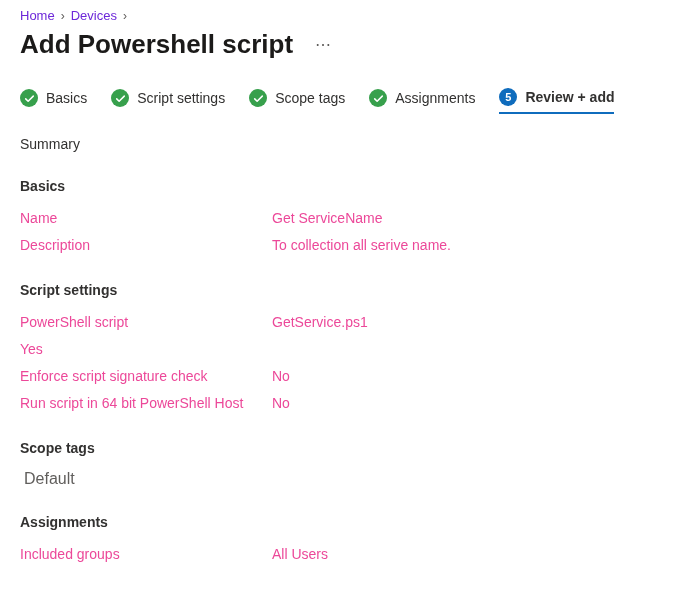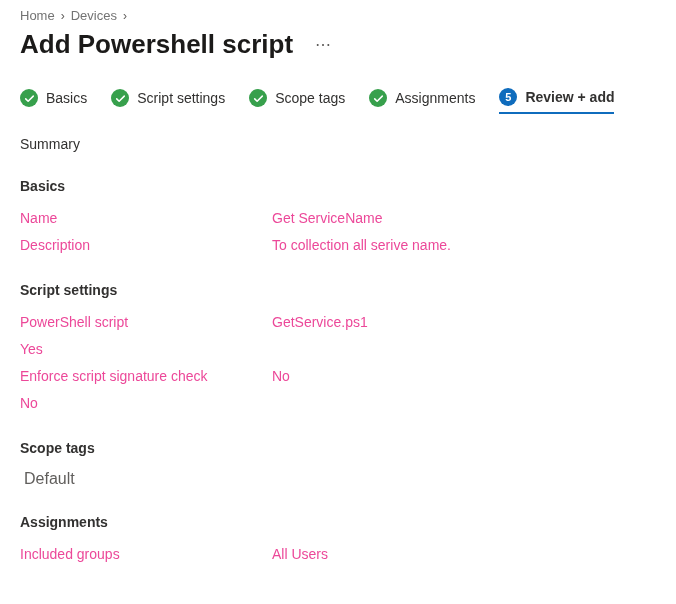--- a/index.html
+++ b/index.html
@@ -15,21 +15,21 @@
       height: 604px;
       padding: 8px 0 0 20px;
     }
     .breadcrumb {
       display: flex;
       align-items: center;
       font-size: 13px;
       margin-bottom: 6px;
     }
     .breadcrumb a {
-      color: #737373;
+      color: #6d28d9;
       text-decoration: none;
       cursor: pointer;
     }
     .breadcrumb .chev {
       color: #605e5c;
       margin: 0 6px;
       font-size: 12px;
     }
     .page-title-row {
       display: flex;
@@ -197,20 +197,21 @@
   <span>GetService.ps1</span>
 </div>
 <div class="kv">
   <span>Yes</span>
 </div>
 <div class="kv">
   <span class="k">Enforce script signature check</span>
   <span>No</span>
 </div>
 <div class="kv">
+  <span class="k">Run script in 64 bit PowerShell Host</span>
   <span>No</span>
 </div>
 
 <div class="section-h2">Scope tags</div>
 <div class="val-only">Default</div>
 
 <div class="section-h2">Assignments</div>
 <div class="kv">
   <span class="k">Included groups</span>
   <span>All Users</span>

